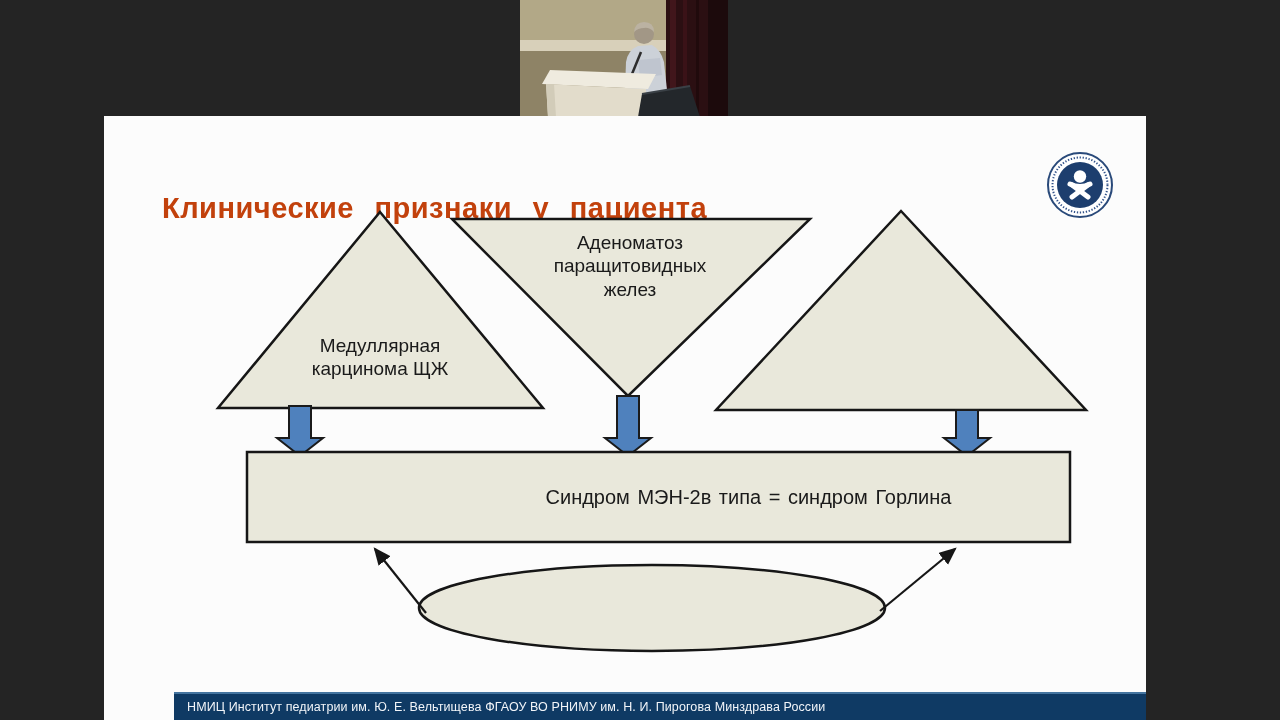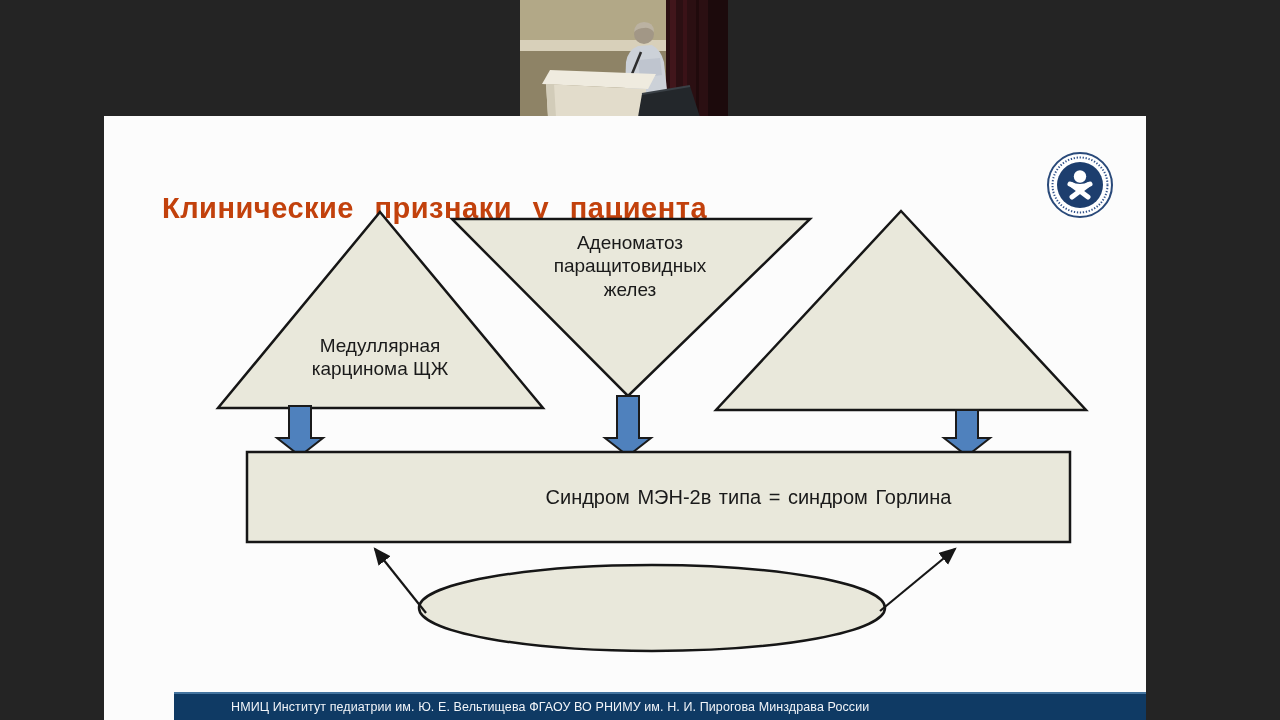--- a/index.html
+++ b/index.html
@@ -49,21 +49,20 @@
 
   
   .slide-footer {
     position: absolute; left: 70px; top: 576px; width: 972px; height: 28px;
     background: #0f3a64; border-top: 2px solid #44749f;
     display: flex; align-items: center;
   }
   .slide-footer .footer-text {
     padding-left: 13px; color: #f2f5f9; font-size: 12.5px; letter-spacing: 0.1px;
     white-space: nowrap;
-    margin-left: 44px;
   }
 </style>
 </head>
 <body>
 
 <div id="stage">
 
   <div class="video-feed">
     <svg width="208" height="117" viewBox="0 0 208 117">
 

